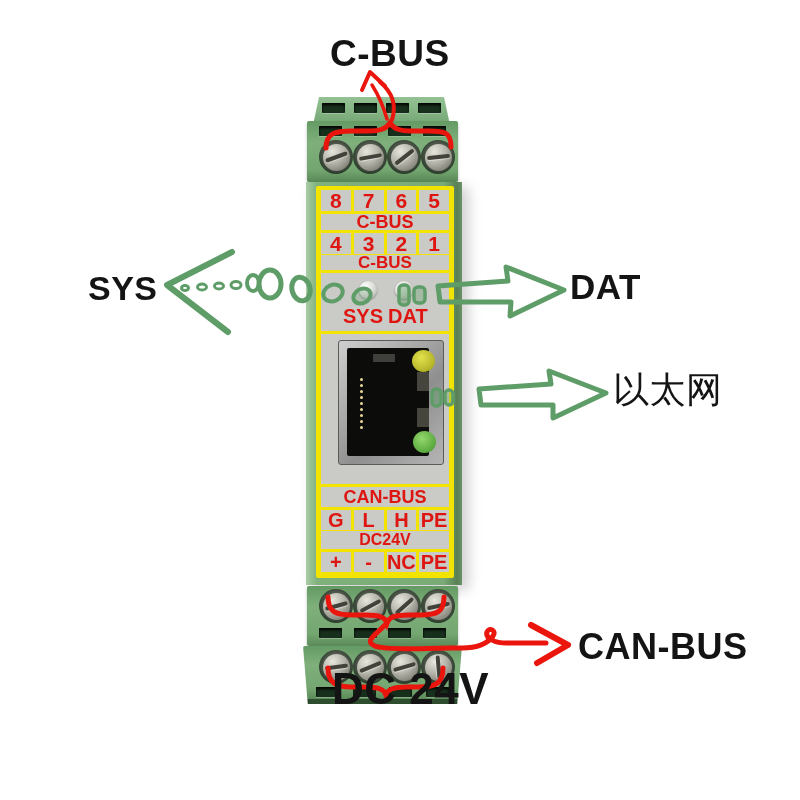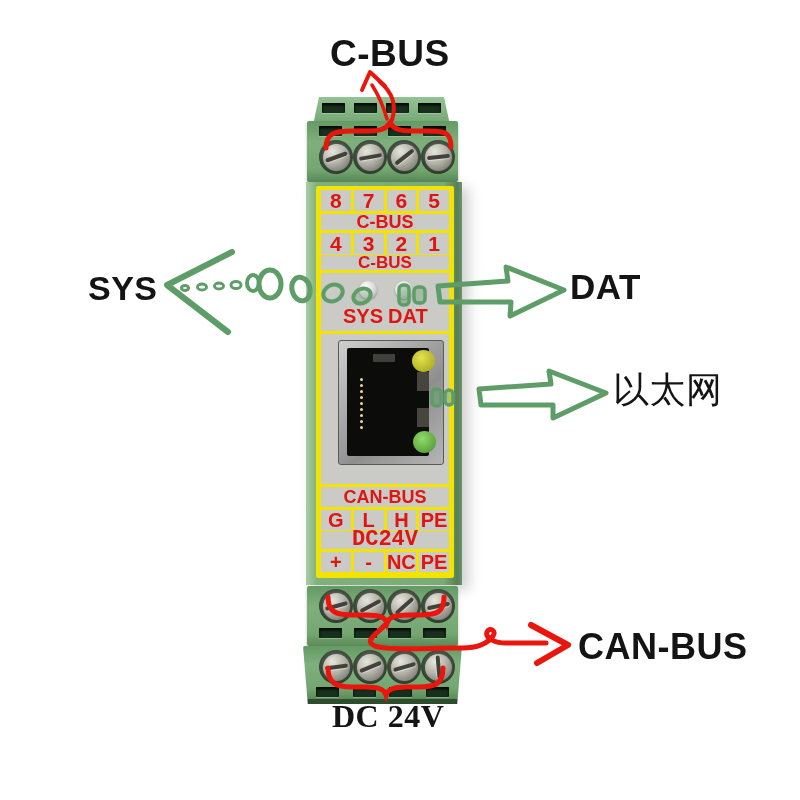--- a/index.html
+++ b/index.html
@@ -164,21 +164,21 @@
       <div class="lrow-full" style="top:301px;height:20px;">
         <div class="fcell" style="font-size:18px;">CAN-BUS</div>
       </div>
       <div class="lrow" style="top:324px;height:18px;">
         <div class="cell" style="font-size:20px;">G</div>
         <div class="cell" style="font-size:20px;">L</div>
         <div class="cell" style="font-size:20px;">H</div>
         <div class="cell" style="font-size:20px;">PE</div>
       </div>
       <div class="lrow-full" style="top:345px;height:18px;">
-        <div class="fcell" style="font-size:22px;font-family:Liberation Mono, monospace;">DC24V</div>
+        <div class="fcell" style="font-size:16px;">DC24V</div>
       </div>
       <div class="lrow" style="top:366px;height:19px;">
         <div class="cell" style="font-size:20px;">+</div>
         <div class="cell" style="font-size:20px;">-</div>
         <div class="cell" style="font-size:20px;">NC</div>
         <div class="cell" style="font-size:20px;">PE</div>
       </div>
     </div>
   </div>
 
@@ -271,15 +271,15 @@
     <path d="M531,625 L568,645 L537,663" fill="none" stroke="#ea150c" stroke-width="6" stroke-linecap="round" stroke-linejoin="round"></path>
 
     <path d="M328,668 C328,683 336,687 352,687 L365,687 C378,687 384,689 386,695 C388,689 394,687 407,687 L419,687 C436,687 443,683 443,668" fill="none" stroke="#ea150c" stroke-width="5" stroke-linecap="round"></path>
   </svg>
 
   <div class="anno txt" style="left:330px;top:33px;font-size:37px;">C-BUS</div>
   <div class="anno txt" style="left:88px;top:269px;font-size:34px;">SYS</div>
   <div class="anno txt" style="left:570px;top:267px;font-size:35px;">DAT</div>
   <div class="anno txt" style="left:613px;top:366px;font-size:36px;font-weight:500;">以太网</div>
   <div class="anno txt" style="left:578px;top:626px;font-size:36px;">CAN-BUS</div>
-  <div class="anno txt" style="left:332px;top:698px;font-size:32px;font-family:Liberation Serif, serif;">DC 24V</div>
+  <div class="anno txt" style="left:332px;top:664px;font-size:44px;">DC 24V</div>
 
 </div>
 
 </body></html>

